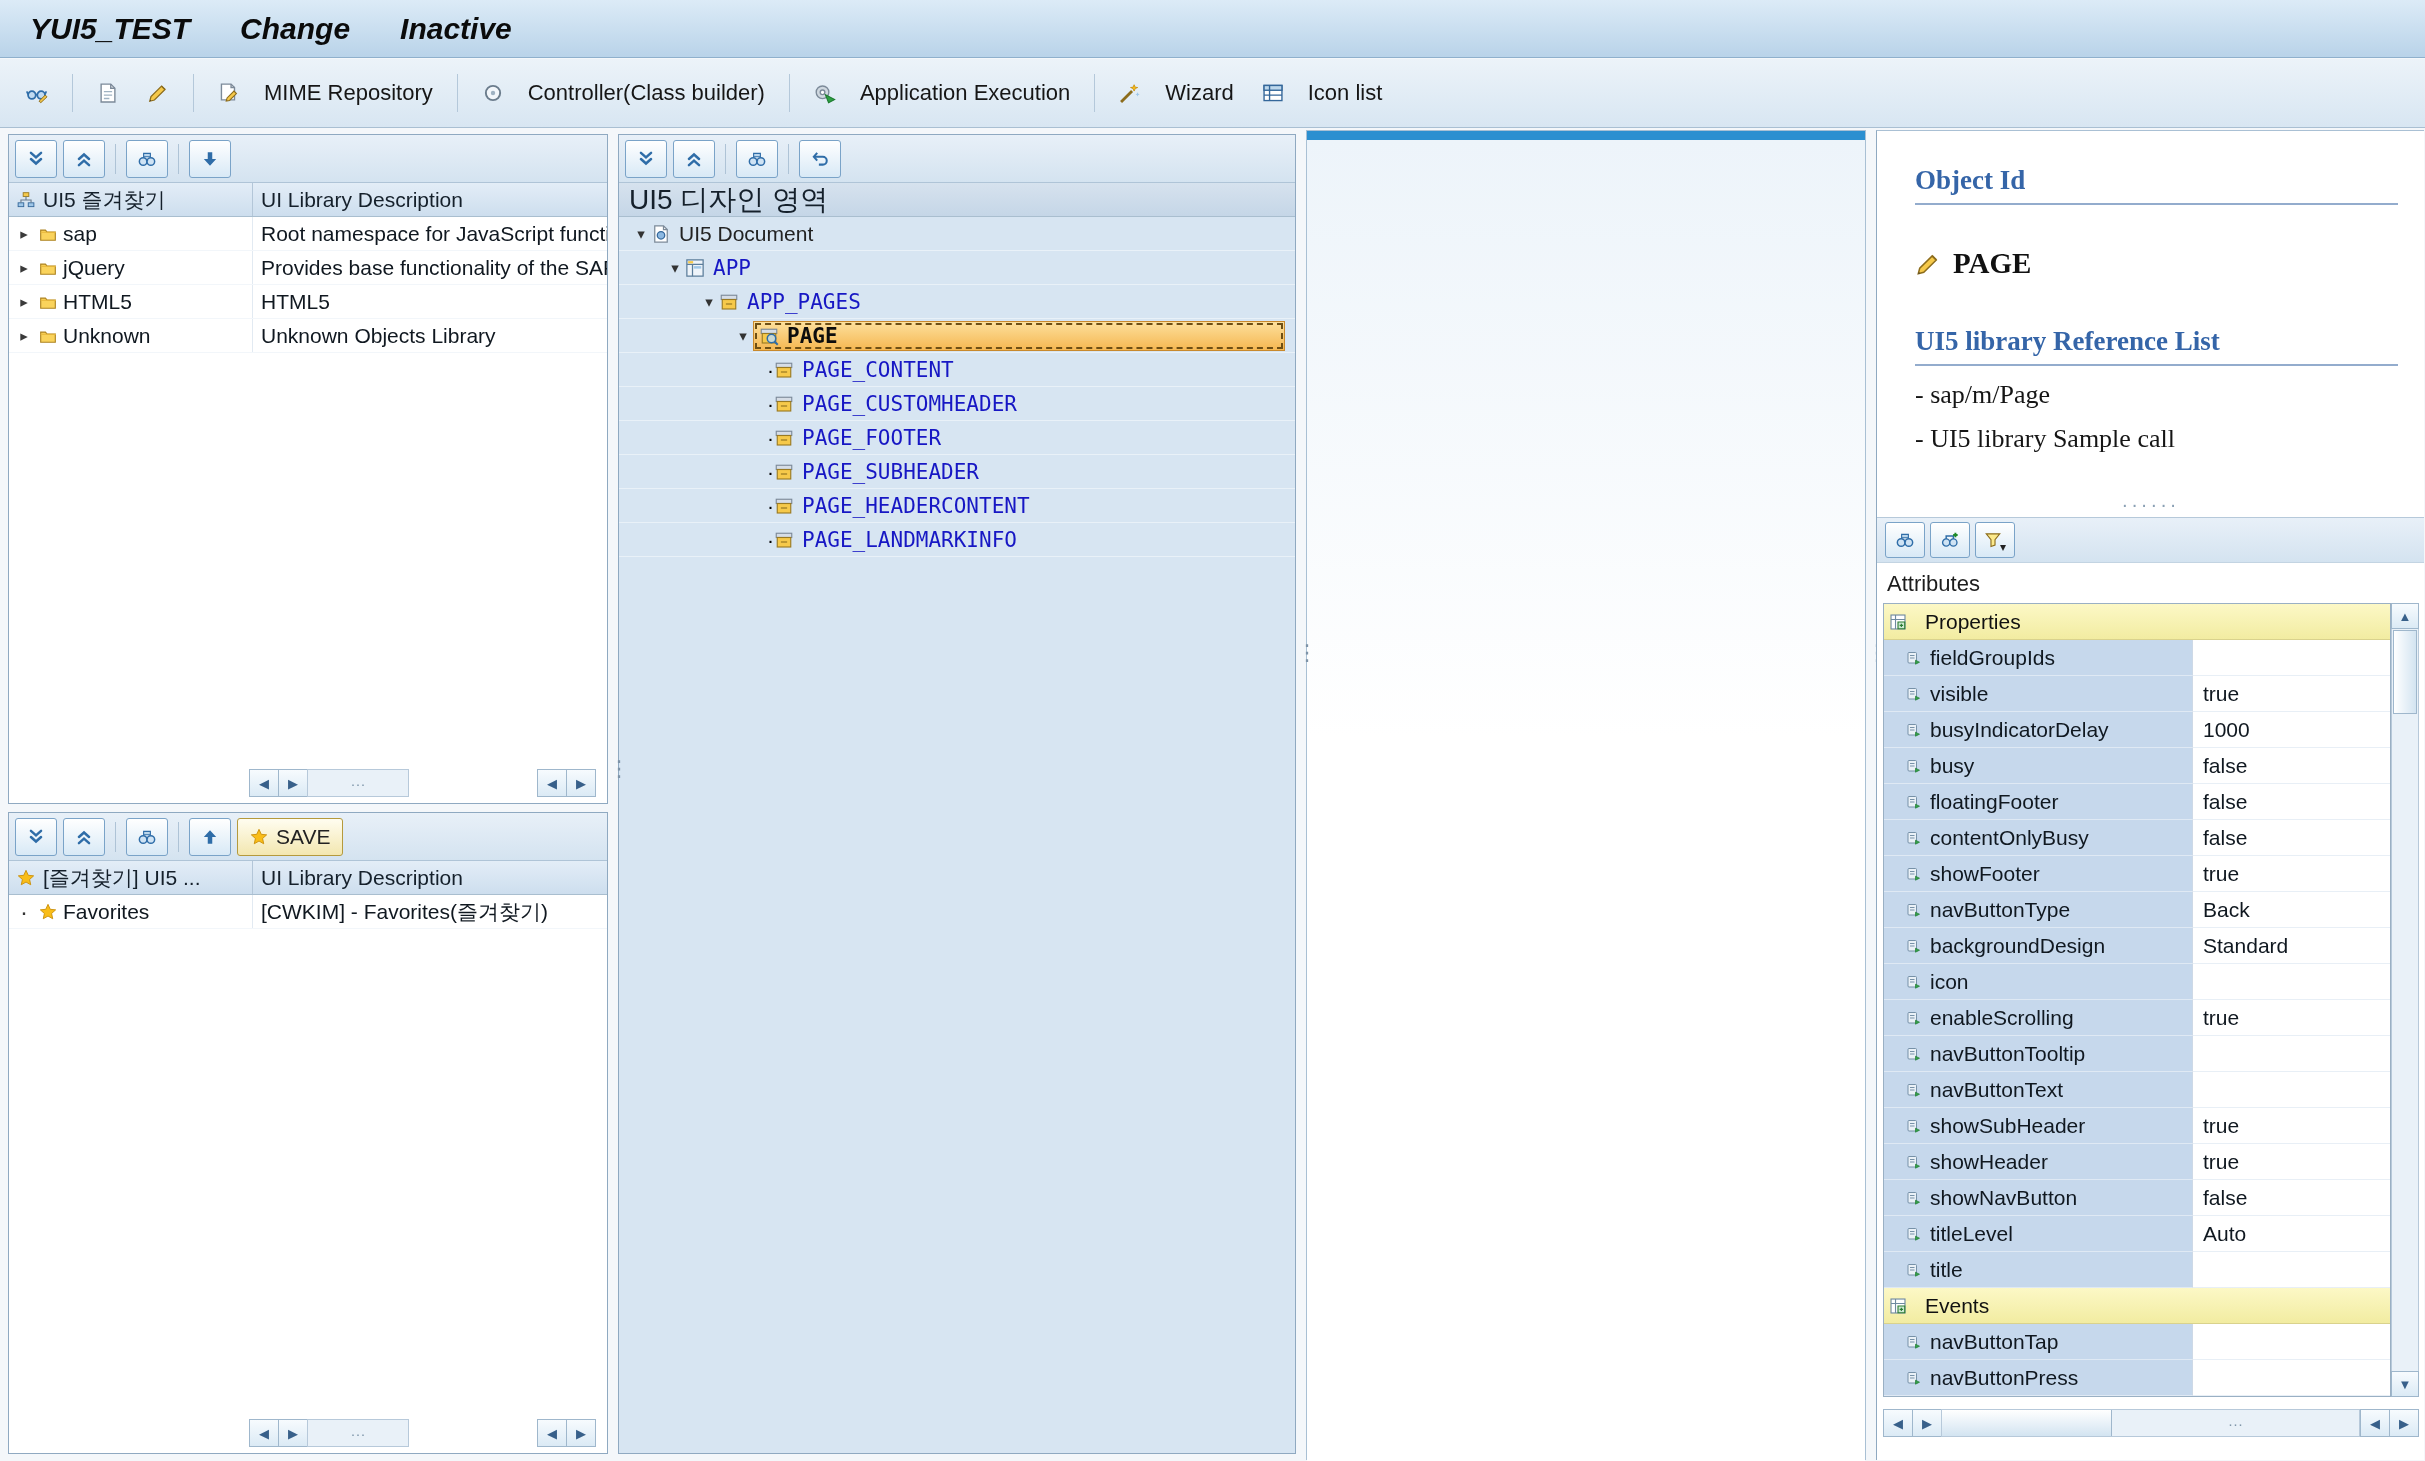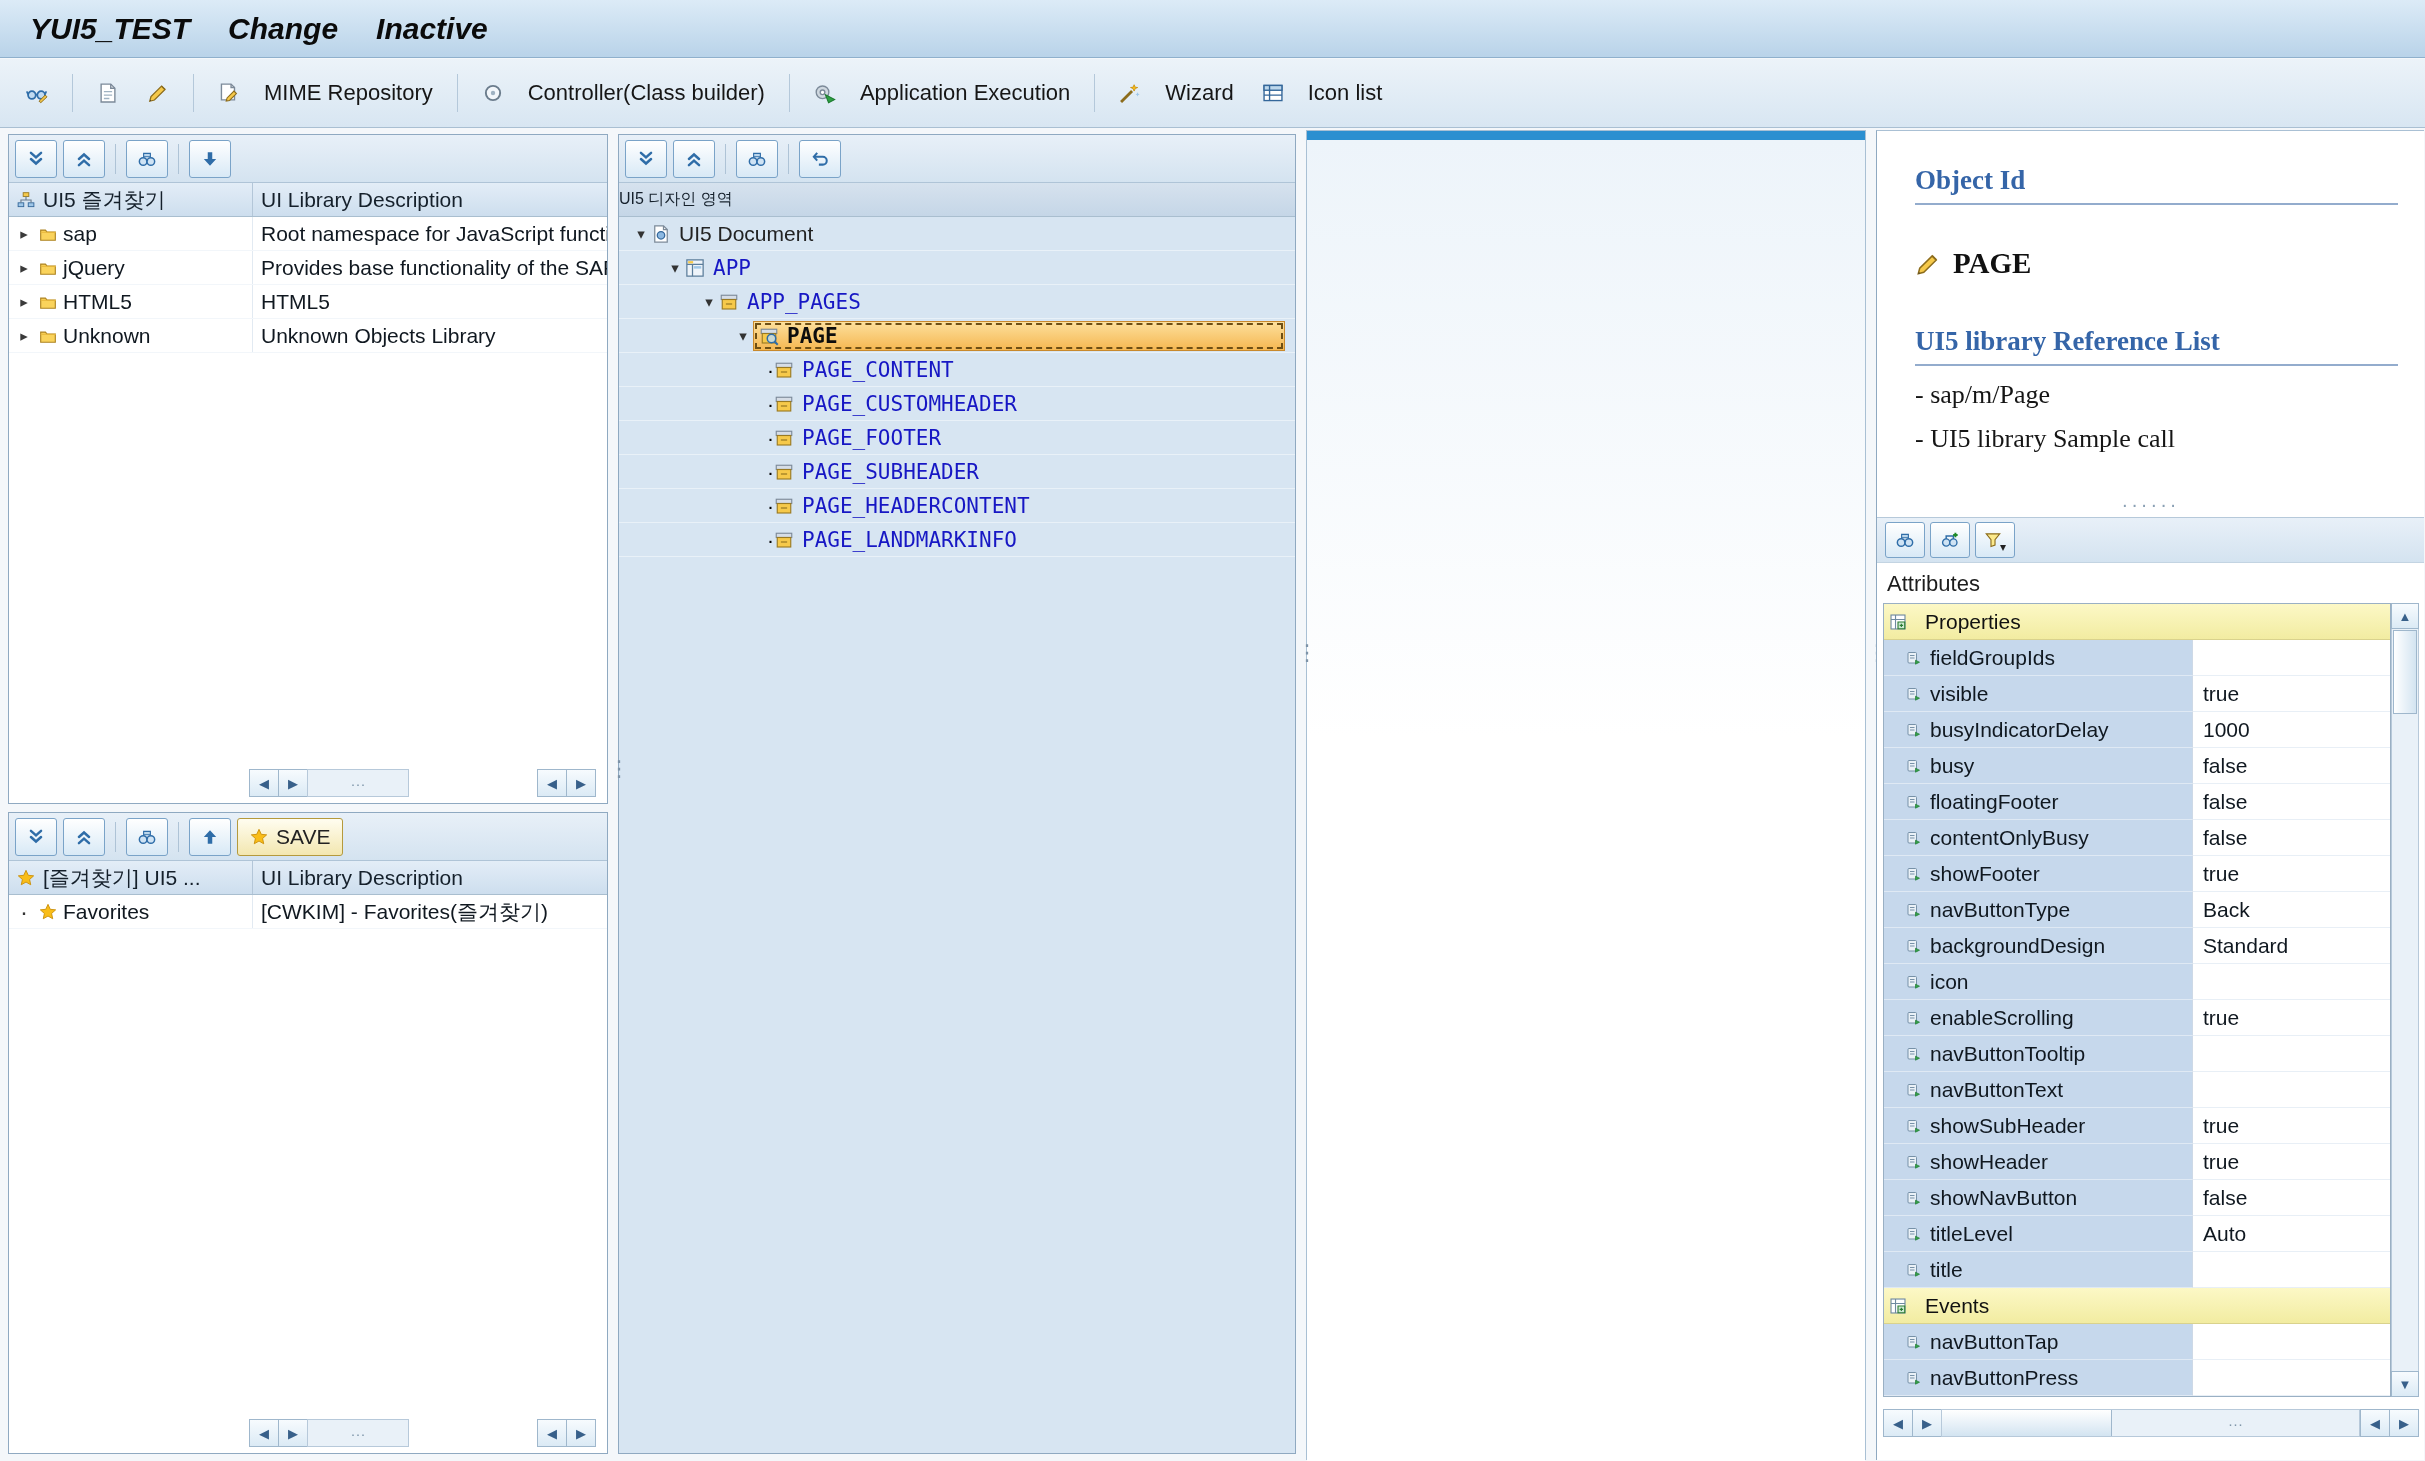--- a/index.html
+++ b/index.html
@@ -3,21 +3,21 @@
 <meta charset="utf-8">
 <style>
   *{margin:0;padding:0;box-sizing:border-box}
   html,body{width:2425px;height:1461px}
   body{font-family:"Liberation Sans",sans-serif;background:#f4f7fa;overflow:hidden}
   .app{position:relative;width:2425px;height:1461px;background:#f4f7fa}
 
   
   .titlebar{position:absolute;left:0;top:0;width:100%;height:58px;
     background:linear-gradient(#dcebf7,#b9d3e9);border-bottom:1px solid #8fb0cc;
-    display:flex;align-items:center;gap:38px;padding-left:30px;
+    display:flex;align-items:center;gap:50px;padding-left:30px;
     font-size:30px;font-weight:bold;font-style:italic;color:#0b0b0b}
 
   
   .main-toolbar{position:absolute;left:0;top:59px;width:100%;height:69px;
     background:linear-gradient(#ecf3f9,#d8e6f2);border-bottom:1px solid #a9bfd2;
     display:flex;align-items:center;padding:0 16px;gap:8px;font-size:22px;color:#161616}
   .tb-icon-btn,.tb-btn{border:none;background:transparent;display:flex;align-items:center;
     gap:24px;height:48px;padding:0 10px;font-size:22px;color:#161616;font-family:inherit;cursor:default}
   .tb-sep{width:1px;height:38px;background:#b4c8da;margin:0 6px}
 
@@ -62,21 +62,21 @@
   .vtrack{flex:1;border:1px solid #b7c9da;border-top:none;border-bottom:none;background:#e9f1f8;padding:1px}
   .vthumb{width:100%;height:84px;background:linear-gradient(90deg,#ffffff,#d3e4f1);border:1px solid #9fb7cc}
 
   
   .lib{left:8px;top:134px;width:600px;height:670px}
   .fav{left:8px;top:812px;width:600px;height:642px}
 
   
   .design{left:618px;top:134px;width:678px;height:1320px;background:#d7e5f2}
   .dhead{height:34px;background:linear-gradient(#d6e2ee,#c5d6e7);border-bottom:1px solid #a9becf;
-    display:flex;align-items:center;font-size:16px;color:#15202b}
+    display:flex;align-items:center;padding-left:10px;font-size:28px;color:#15202b}
   .trow{display:flex;align-items:center;height:34px;font-size:21px;border-bottom:1px solid rgba(255,255,255,.45)}
   .texp{width:20px;text-align:center;font-size:15px;color:#333;flex-shrink:0}
   .tlabel{white-space:nowrap}
   .tlabel.link{color:#1717c4;font-family:"DejaVu Sans Mono",monospace;font-size:21px}
   .tlabel.plain{color:#222}
   .selbox{flex:1;display:flex;align-items:center;gap:8px;height:30px;margin-right:10px;padding-left:5px;
     background:linear-gradient(#fde09c,#f5b751);border:1px solid #c8892d;outline:2px dashed #6e4f14;outline-offset:-4px}
   .selbox .tlabel{color:#0d0d0d;font-family:"DejaVu Sans Mono",monospace;font-weight:bold}
 
   

